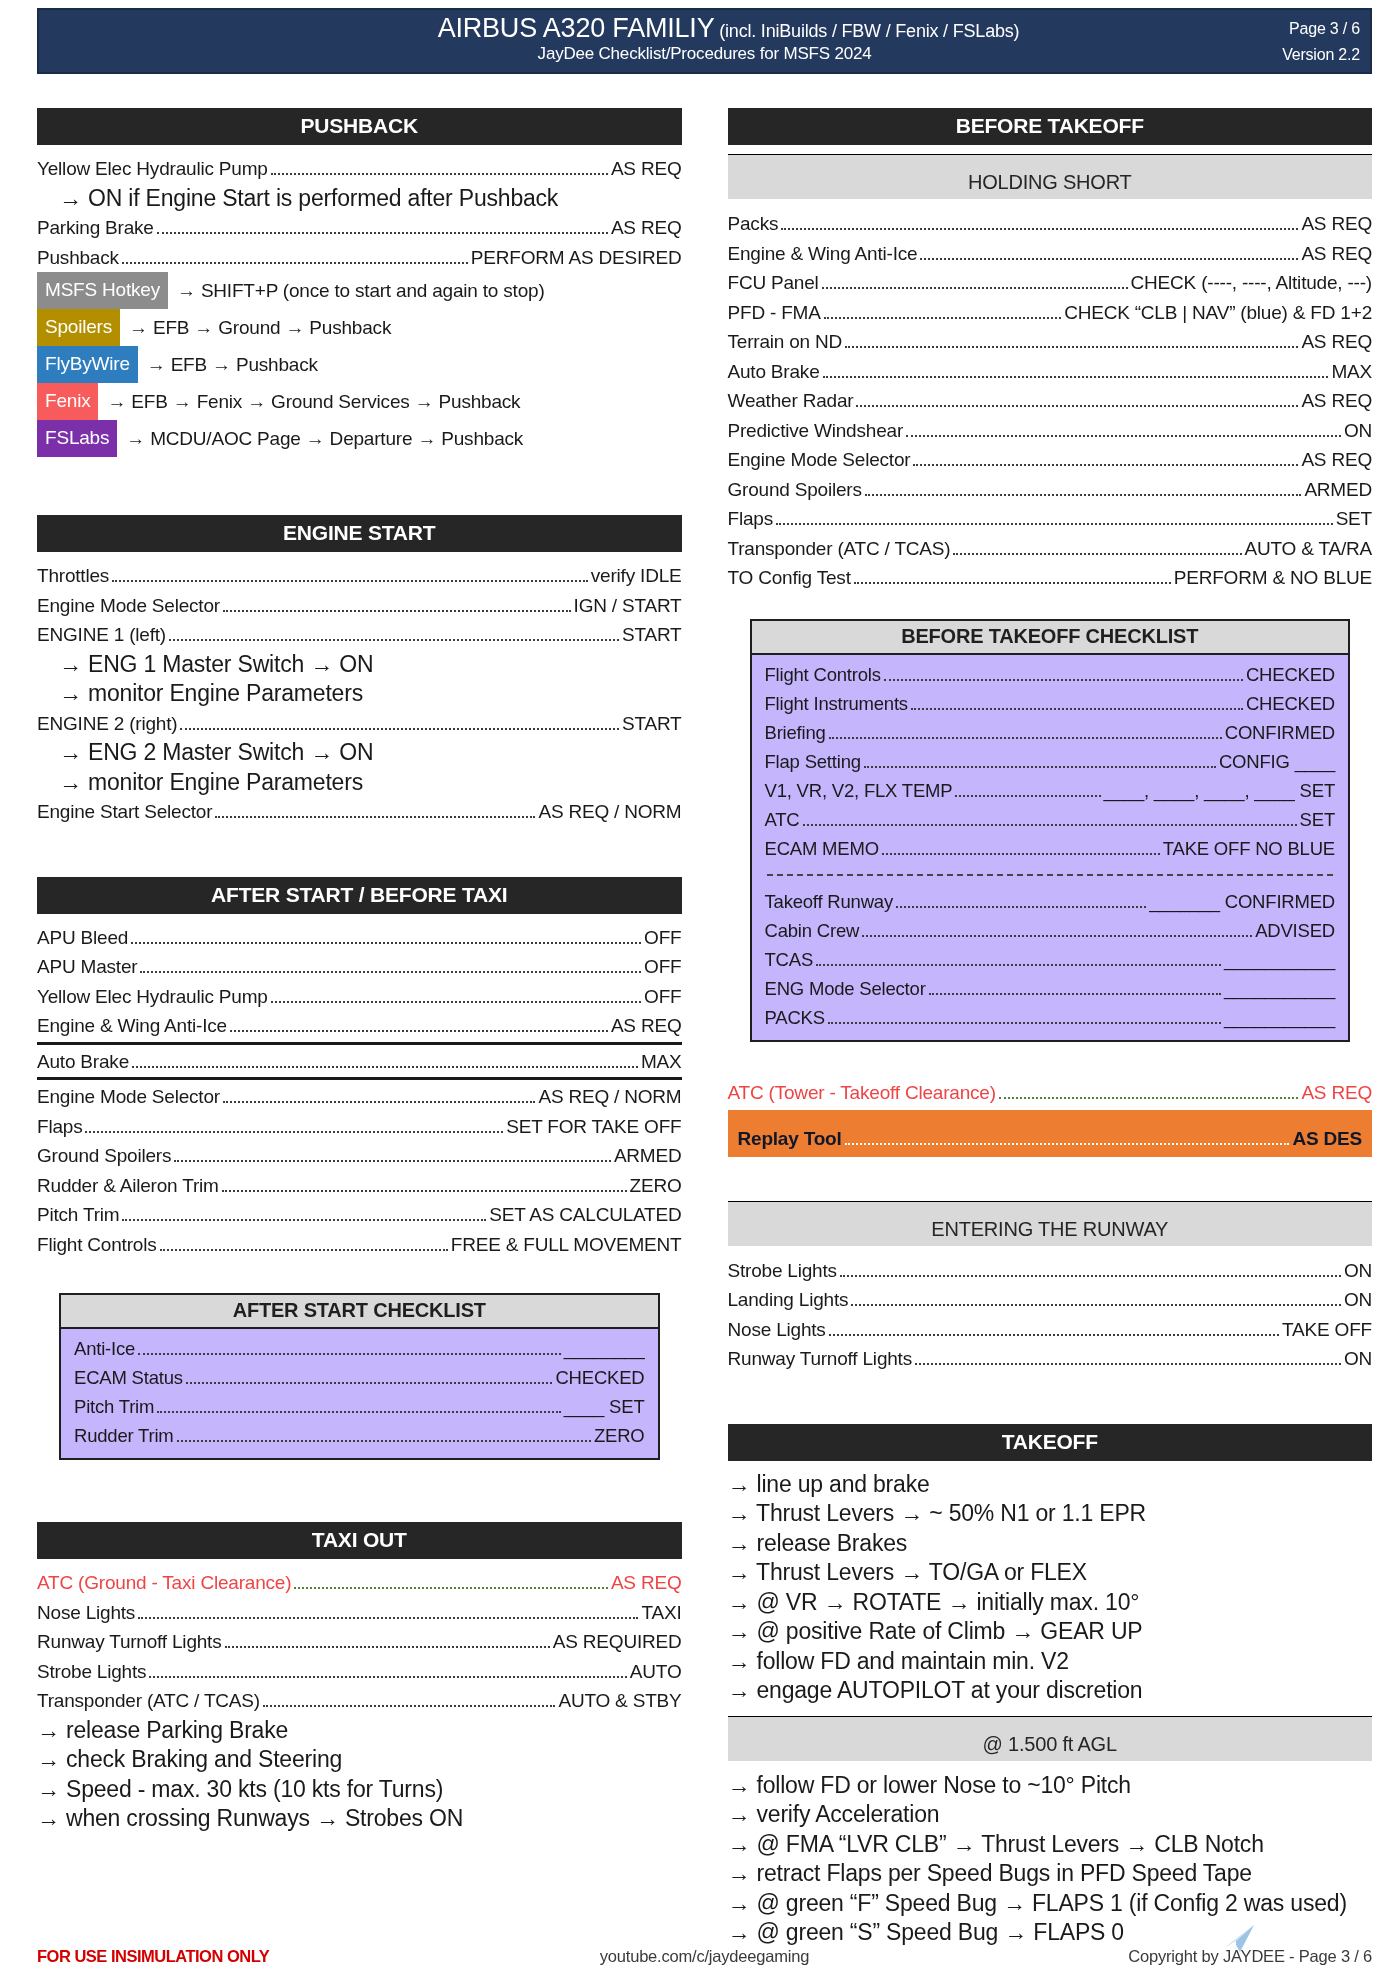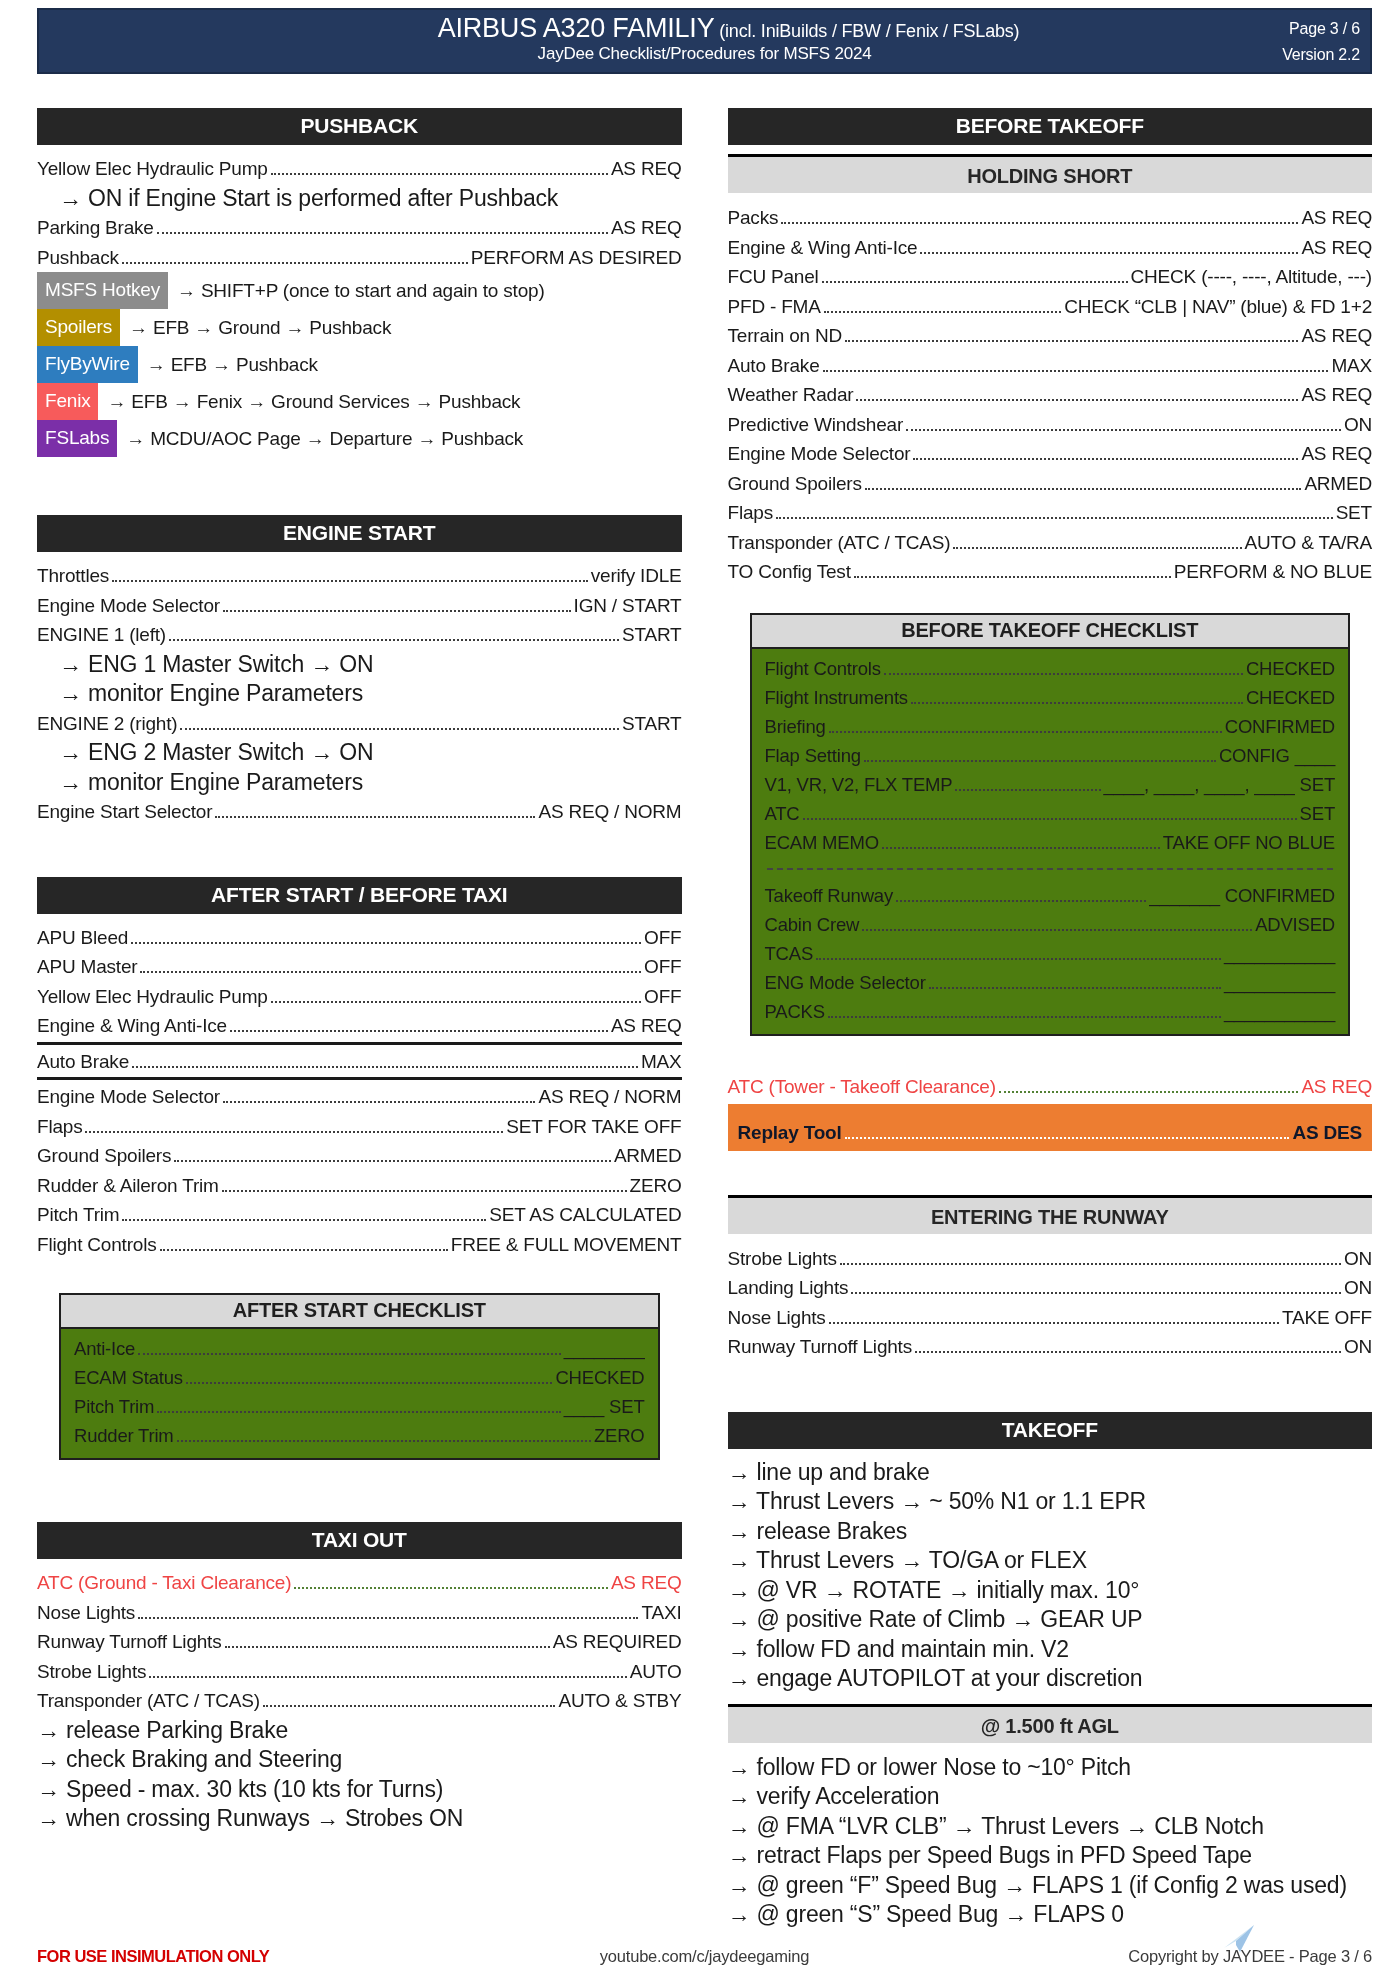--- a/index.html
+++ b/index.html
@@ -16,40 +16,40 @@
   .th-page { position:absolute; right:10px; top:7px; font-size:16px; }
   .th-sub { font-size:17px; }
   .th-version { position:absolute; right:10px; top:2px; font-size:16px; }
 
   
   .cols { position:absolute; top:108px; left:37px; right:28px; display:flex; gap:46px; }
   .col { flex:1 1 0; min-width:0; }
 
   .sec-title { background:#262626; color:#fff; text-align:center; font-size:21px; font-weight:700;
                padding:6px 0 7px; margin-bottom:9px; }
-  .sub-title { background:#D9D9D9; color:#262626; border-top:3px solid #000000; text-align:center;
-               font-size:20px; font-weight:700; padding:8px 0 5px; margin:6px 0 10px; }
+  .sub-title { background:#D9D9D9; color:#262626; border-top:1px solid #000000; text-align:center;
+               font-size:20px; font-weight:400; padding:16px 0 5px; margin:6px 0 10px; }
 
   .row { display:flex; align-items:baseline; font-size:19px; line-height:29.5px; white-space:nowrap; }
   .row .label { flex:0 0 auto; }
   .row .dots  { flex:1 1 auto; min-width:8px; border-bottom:2px dotted #3c3c3c; margin:0 3px 5px 3px; }
   .row .value { flex:0 0 auto; }
   .row.rule { border-bottom:3px solid #1a1a1a; padding-bottom:1px; margin-bottom:2px; }
   .row.green { color:#ef4444; }
   .row.green .dots { border-color:#538135; }
   .row.orange { background:#ED7D31; color:#0f172a; padding:14px 10px 3px; margin-top:3px; font-weight:700; }
   .row.orange .dots { border-color:#fff; }
 
   .note { font-size:23px; line-height:29.5px; white-space:nowrap; }
   .note.indent { padding-left:22px; }
 
   .badge-line { display:flex; align-items:center; gap:9px; line-height:33px; font-size:19px; white-space:nowrap; }
   .badge { color:#fff; padding:1px 8px 3px; flex:0 0 auto; }
 
-  .box { border:2px solid #1f1f1f; background:#4d7c0f; margin:0 22px; }
+  .box { border:2px solid #1f1f1f; background:#c4b5fd; margin:0 22px; }
   .box-title { background:#D9D9D9; border-bottom:2px solid #1f1f1f; text-align:center;
                font-size:20px; font-weight:700; padding:4px 0 5px; color:#1f1f1f; }
   .box-body { padding:5px 13px 8px; }
   .box-body .row { font-size:18.5px; line-height:29px; }
   .dash { border-top:2px dashed #444; margin:11px 2px; }
 
   
   .footer { position:absolute; left:37px; right:28px; bottom:13px; height:22px; font-size:16.5px; }
   .f-left { position:absolute; left:0; bottom:0; color:#D40000; font-weight:700; letter-spacing:-0.5px; }
   .f-center { position:absolute; left:0; right:0; bottom:0; text-align:center; color:#3a3a3a; }

